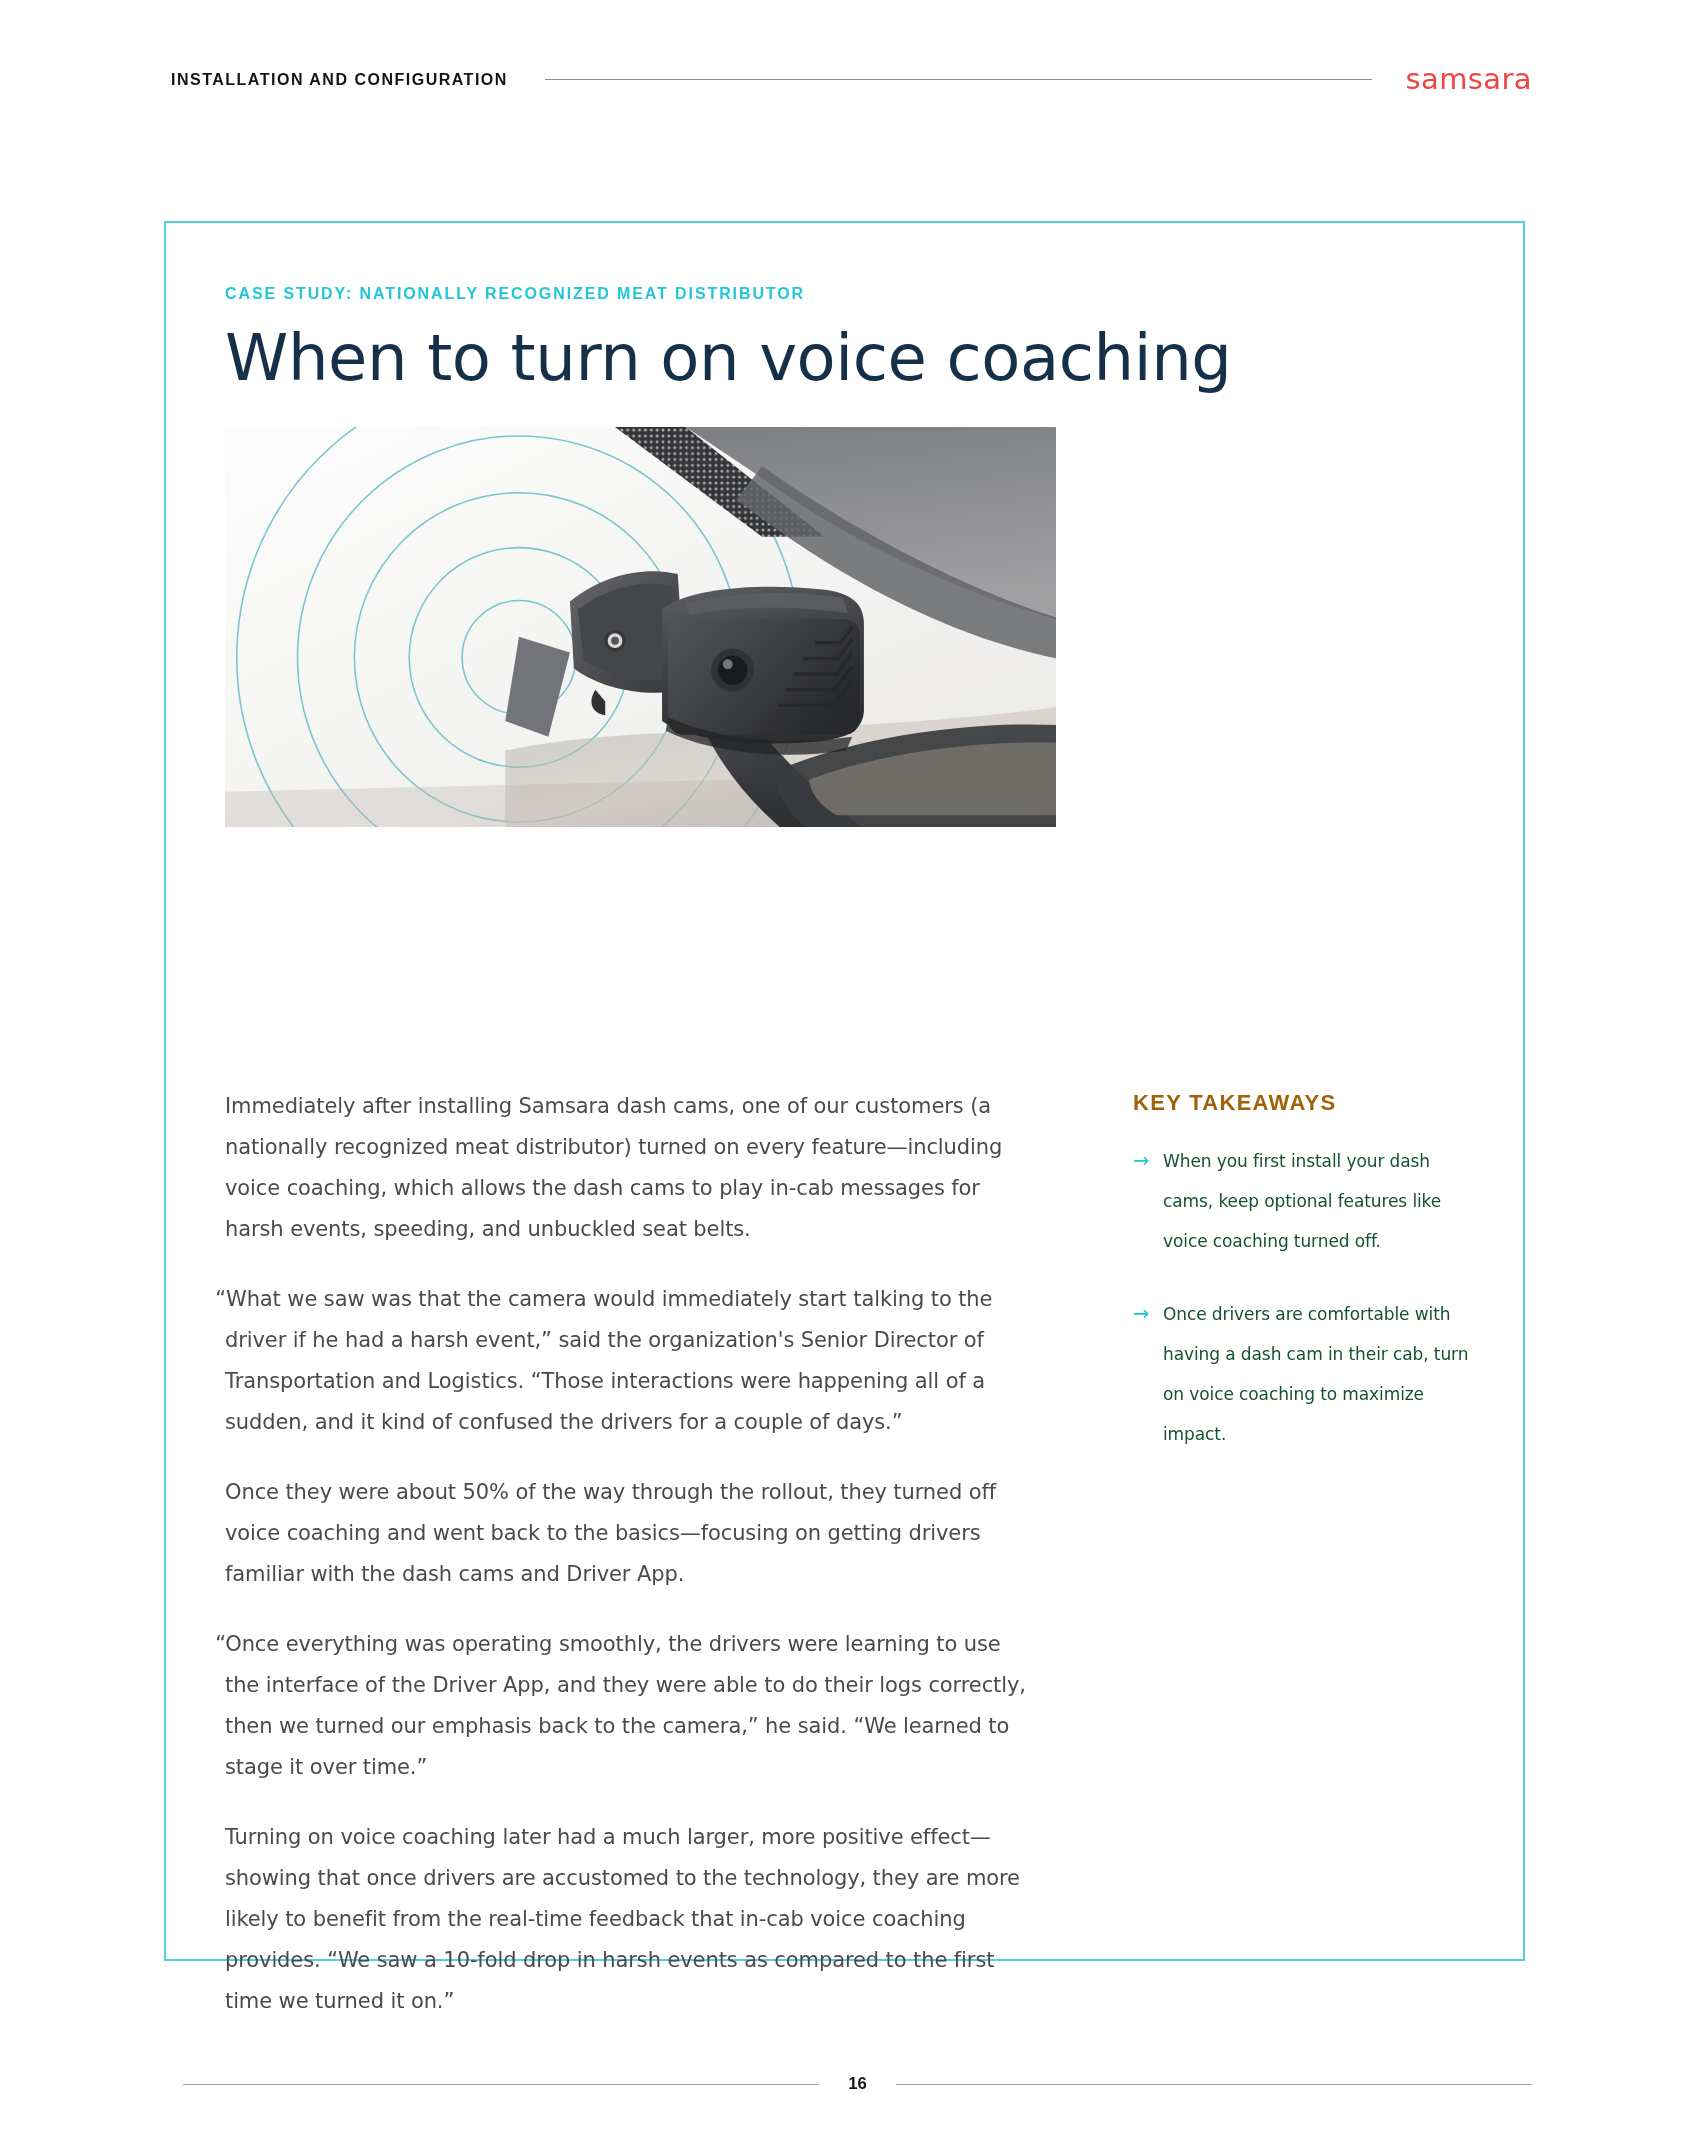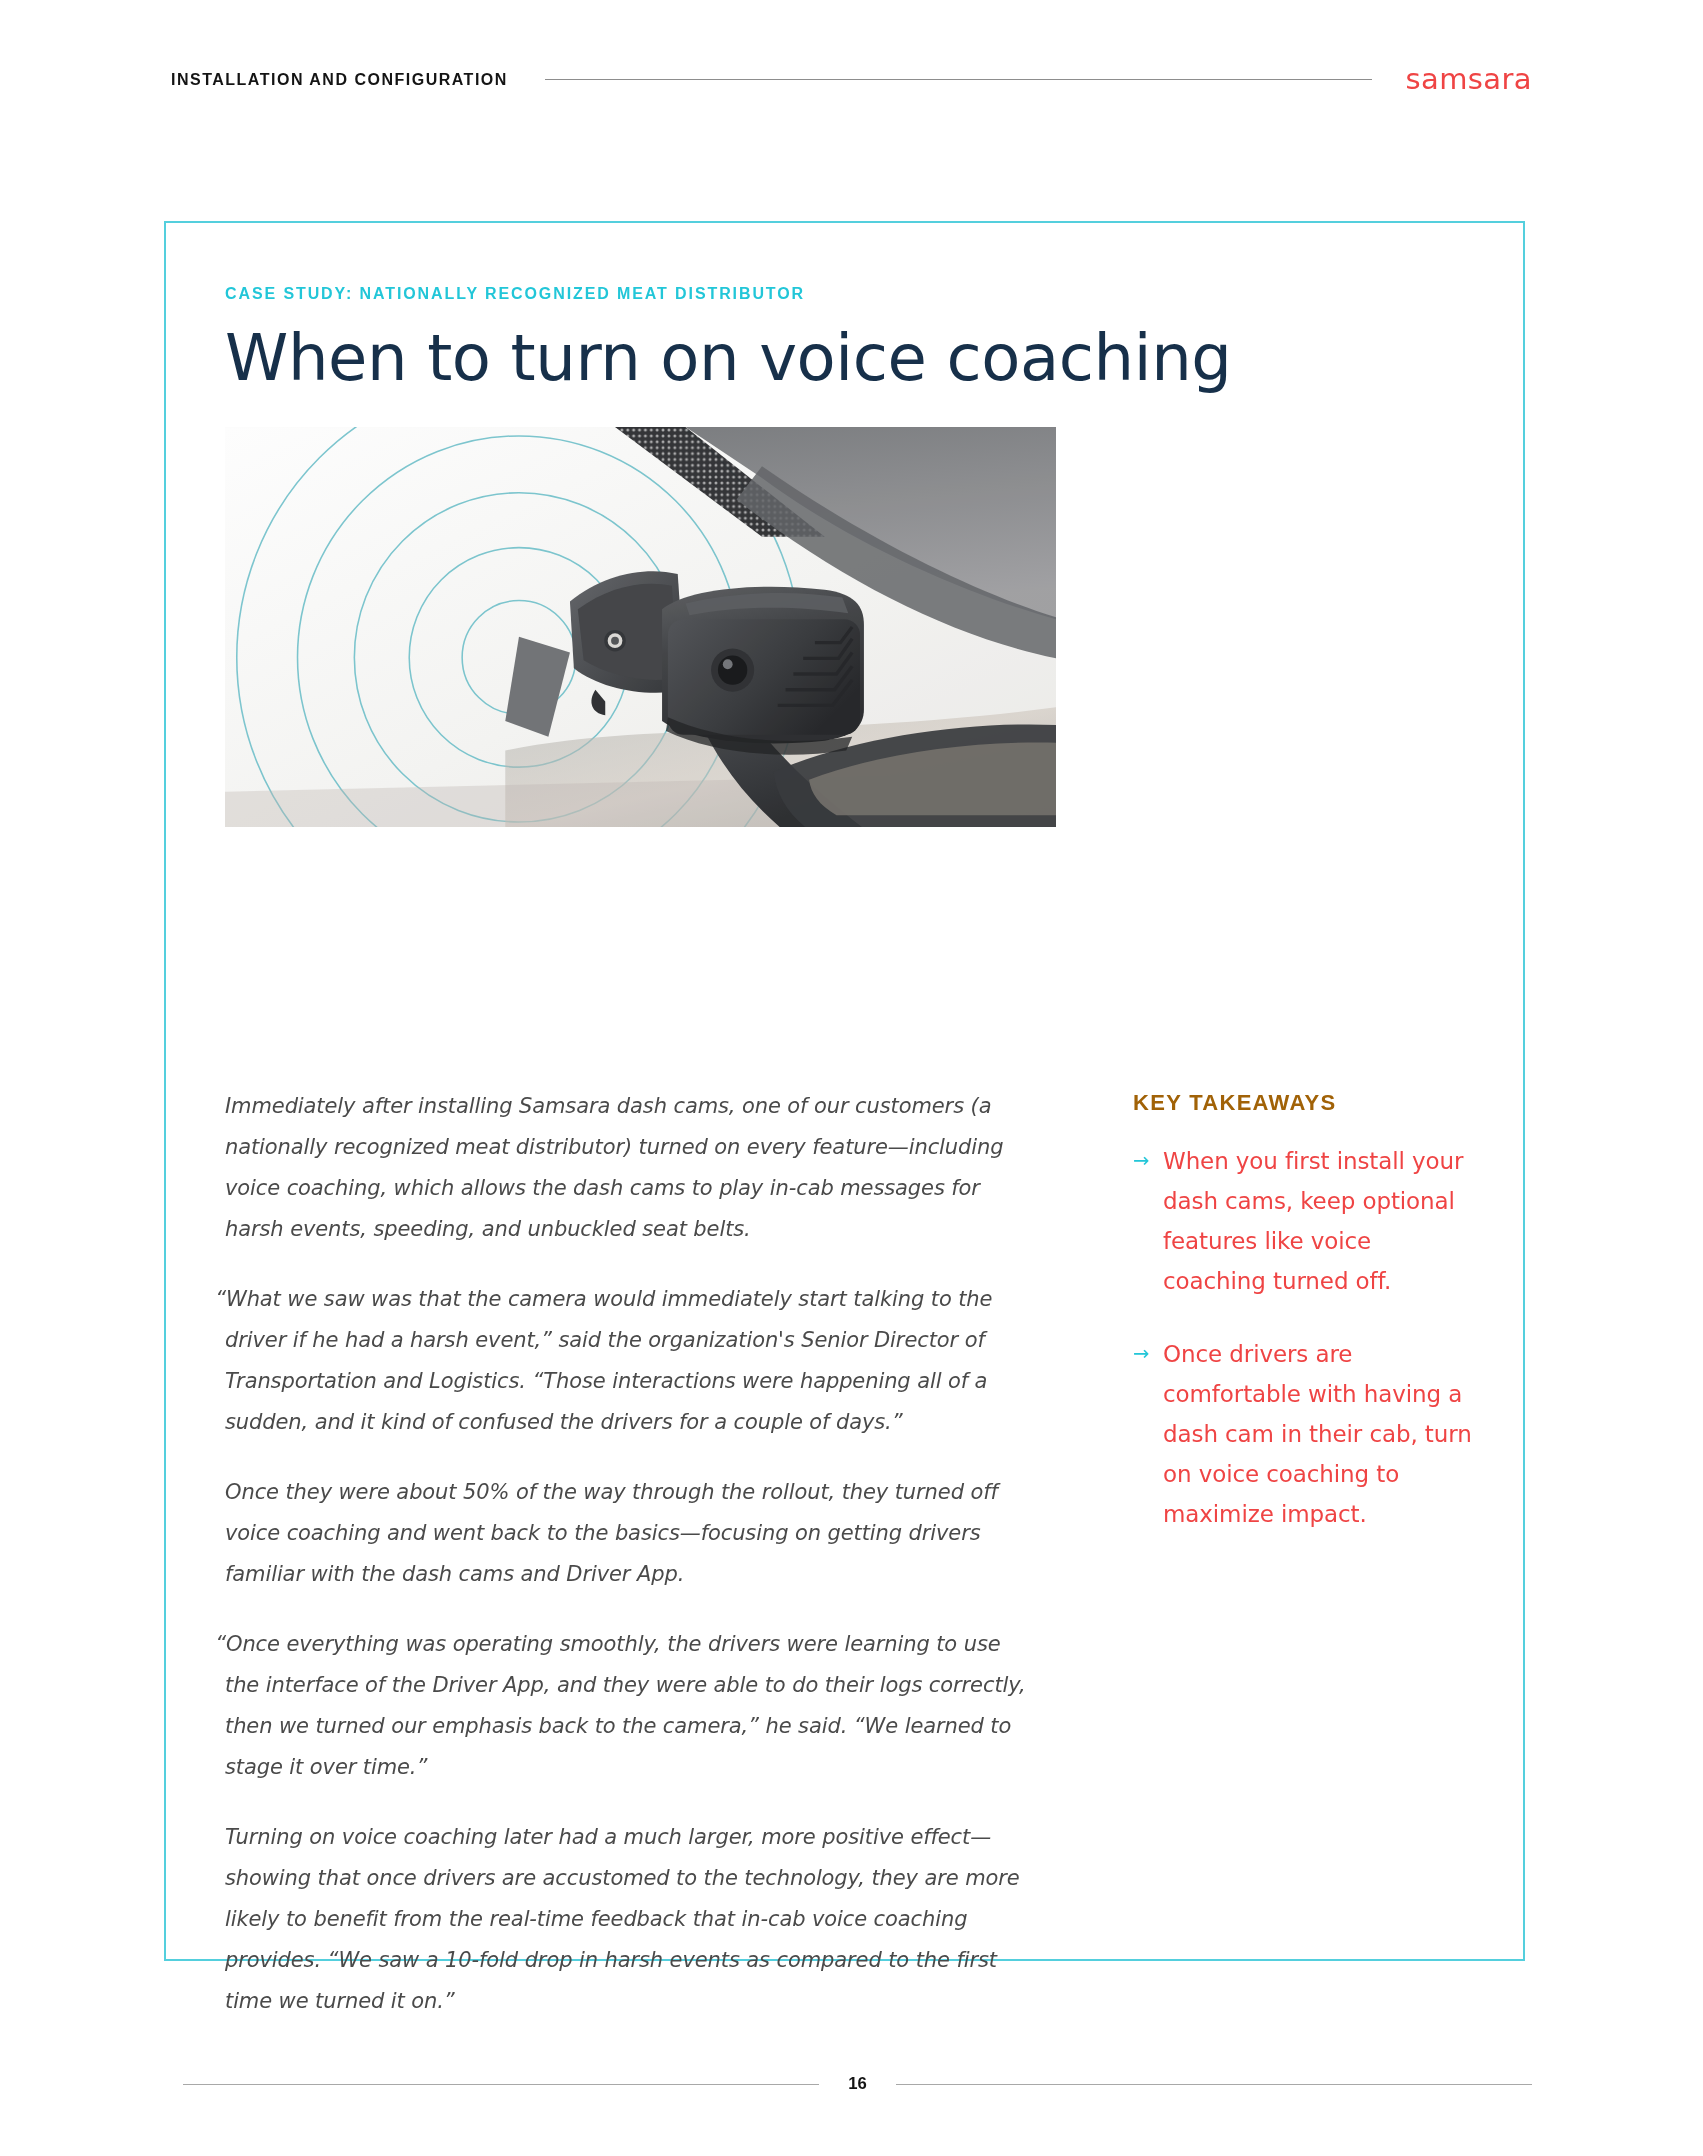--- a/index.html
+++ b/index.html
@@ -114,21 +114,20 @@
     padding-top: 3.9px;
   }
 
   .para {
     font-size: 21px;
     line-height: 41px;
     color: #4a4a4a;
     margin: 0 0 29px 0;
     font-family: "DejaVu Sans", sans-serif;
     letter-spacing: -0.1px;
-    font-style: italic;
   }
   .para.quote {
     text-indent: -9.8px;
   }
   .para:last-child { margin-bottom: 0; }
 
   .side-heading {
     font-size: 22px;
     font-weight: 700;
     letter-spacing: 1.3px;
@@ -141,23 +140,23 @@
     margin-bottom: 33px;
   }
   .takeaway-arrow {
     color: #22c6d8;
     font-size: 19.6px;
     line-height: 40px;
     flex: 0 0 30px;
     font-family: "DejaVu Sans", sans-serif;
   }
   .takeaway-text {
-    font-size: 23px;
+    font-size: 17px;
     line-height: 40px;
-    color: #ef4444;
+    color: #14532d;
     font-family: "DejaVu Sans", sans-serif;
     letter-spacing: -0.1px;
   }
 
   
   .page-footer {
     position: absolute;
     left: 183px;
     right: 171px;
     top: 2076px;

